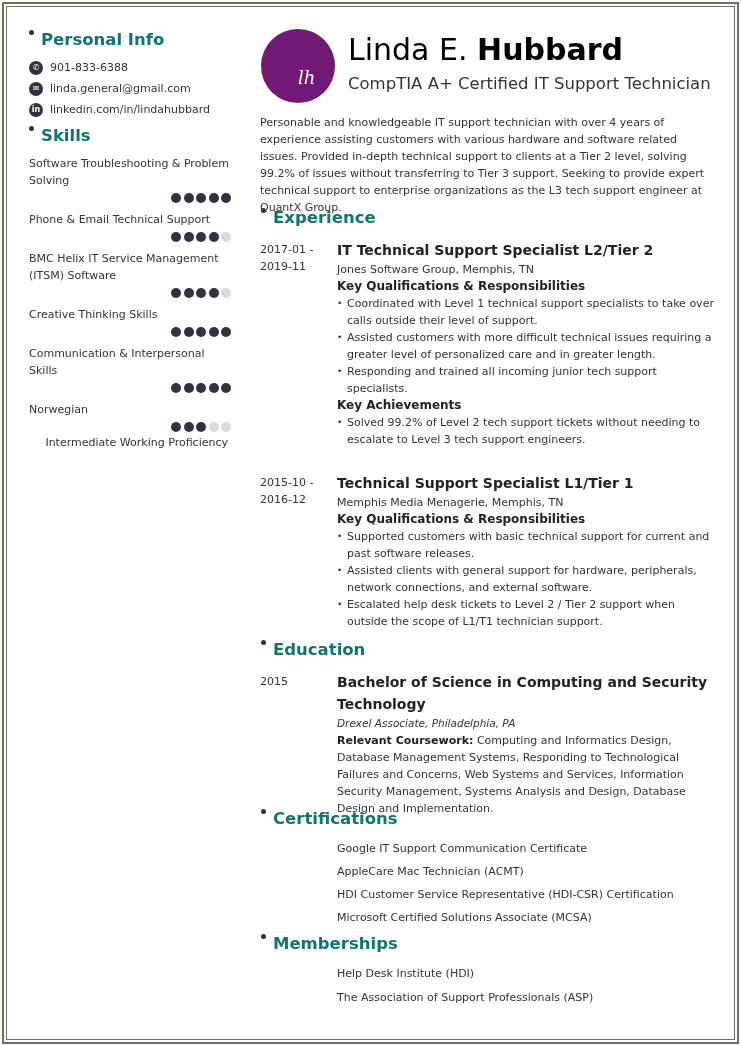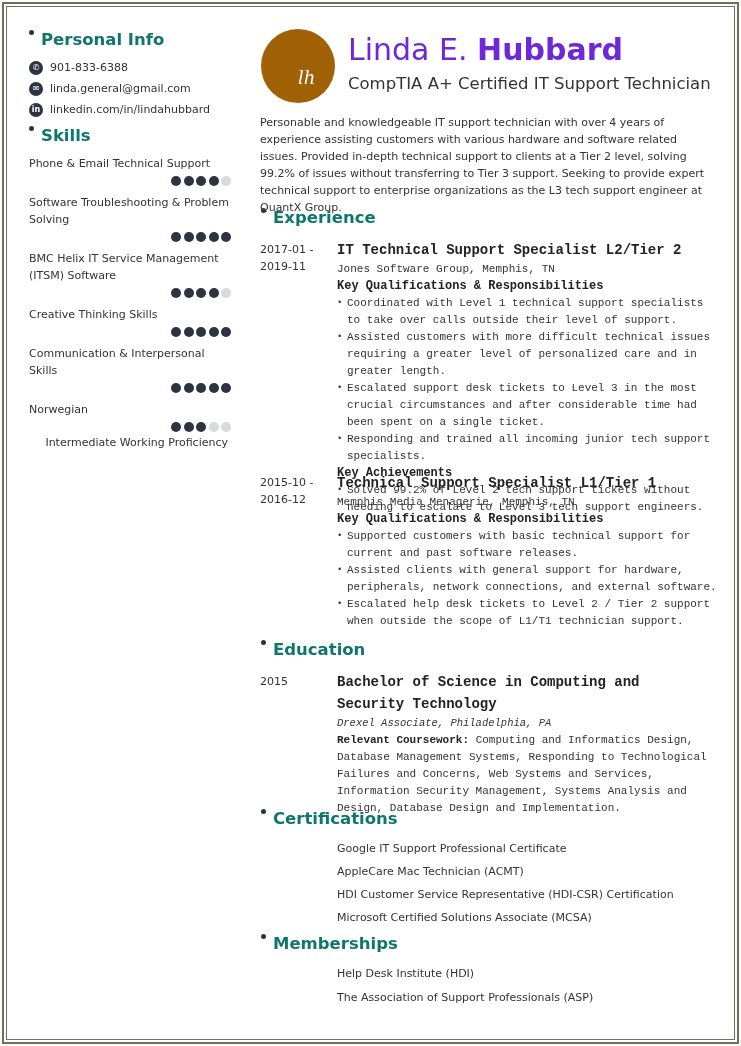--- a/index.html
+++ b/index.html
@@ -15,31 +15,31 @@
   .sec-title .dot { width: 5px; height: 5px; border-radius: 50%; background: #2d3340; margin-right: 7px; flex: none; }
   .contact { display: flex; align-items: center; font-size: 11px; color: #333; height: 21px; }
   .contact .ic { width: 14px; height: 14px; border-radius: 50%; background: #2d3340; margin-right: 7px; flex: none; display: flex; align-items: center; justify-content: center; color: #fff; font-size: 8px; font-weight: bold; }
   .skill-name { font-size: 11px; line-height: 17px; color: #333; }
   .dots { display: flex; justify-content: flex-end; gap: 2.5px; margin-top: 4px; margin-bottom: 8px; }
   .dots span { width: 10px; height: 10px; border-radius: 50%; background: #2d3340; display: block; }
   .dots span.off { background: #d9dadc; }
   .lang-level { font-size: 11px; text-align: right; color: #333; line-height: 17px; }
 
   
-  .avatar { position: absolute; left: 261px; top: 29px; width: 74px; height: 74px; border-radius: 50%; background: #a16207; color: #fff; }
+  .avatar { position: absolute; left: 261px; top: 29px; width: 74px; height: 74px; border-radius: 50%; background: #701a75; color: #fff; }
   .avatar span { position: absolute; left: 37px; top: 38px; font-family: "DejaVu Serif", serif; font-style: italic; font-size: 18px; }
-  .name { position: absolute; left: 348px; top: 32px; font-size: 30px; color: #6d28d9; white-space: nowrap; }
+  .name { position: absolute; left: 348px; top: 32px; font-size: 30px; color: #000000; white-space: nowrap; }
   .name b { font-weight: bold; }
   .subtitle { position: absolute; left: 348px; top: 74px; font-size: 16.5px; color: #333; white-space: nowrap; }
   .summary { position: absolute; left: 260px; top: 114px; width: 450px; font-size: 11px; line-height: 17px; color: #333; }
 
   .r-sec { position: absolute; left: 261px; }
   .entry { position: absolute; left: 260px; width: 460px; }
   .entry .date { position: absolute; left: 0; top: 0; width: 70px; font-size: 11px; line-height: 17px; color: #333; }
-  .entry .body { position: absolute; left: 77px; top: 0; width: 380px; font-family: Liberation Mono, monospace; }
+  .entry .body { position: absolute; left: 77px; top: 0; width: 380px; }
   .job-title { font-size: 14px; font-weight: bold; color: #222; line-height: 22px; }
   .company { font-size: 11px; line-height: 17px; color: #333; }
   .sub-h { font-size: 12px; line-height: 17px; font-weight: bold; color: #222; }
   ul.bullets { list-style: none; }
   ul.bullets li { font-size: 11px; line-height: 17px; color: #333; padding-left: 10px; position: relative; }
   ul.bullets li::before { content: "\2022"; position: absolute; left: 0; top: 0; font-size: 9px; }
   .italic { font-style: italic; font-size: 10.5px; line-height: 17px; color: #333; }
   .para { font-size: 11px; line-height: 17px; color: #333; }
   .list-item { position: absolute; left: 337px; font-size: 11px; color: #333; white-space: nowrap; }
 </style>
@@ -70,37 +70,37 @@
         <span>linkedin.com/in/lindahubbard</span>
       </div>
     </div>
 
     <div class="sec-title" style="margin-top:6px;height:24px;">
       <span class="dot"></span>
       <span>Skills</span>
     </div>
     <div id="skills-list" style="margin-top:5px;">
         <div>
+          <div class="skill-name">Software Troubleshooting &amp; Problem Solving</div>
+          <div class="dots">
+            <span></span>
+            <span></span>
+            <span></span>
+            <span></span>
+            <span></span>
+          </div>
+        </div>
+        <div>
           <div class="skill-name">Phone &amp; Email Technical Support</div>
           <div class="dots">
             <span></span>
             <span></span>
             <span></span>
             <span></span>
             <span class="off"></span>
-          </div>
-        </div>
-        <div>
-          <div class="skill-name">Software Troubleshooting &amp; Problem Solving</div>
-          <div class="dots">
-            <span></span>
-            <span></span>
-            <span></span>
-            <span></span>
-            <span></span>
           </div>
         </div>
         <div>
           <div class="skill-name">BMC Helix IT Service Management (ITSM) Software</div>
           <div class="dots">
             <span></span>
             <span></span>
             <span></span>
             <span></span>
             <span class="off"></span>
@@ -161,21 +161,20 @@
       <div>2017-01 -</div>
       <div>2019-11</div>
     </div>
     <div class="body">
       <div class="job-title" style="margin-top:-2px;">IT Technical Support Specialist L2/Tier 2</div>
       <div class="company">Jones Software Group, Memphis, TN</div>
       <div class="sub-h">Key Qualifications &amp; Responsibilities</div>
       <ul class="bullets">
         <li>Coordinated with Level 1 technical support specialists to take over calls outside their level of support.</li>
         <li>Assisted customers with more difficult technical issues requiring a greater level of personalized care and in greater length.</li>
-        <li>Escalated support desk tickets to Level 3 in the most crucial circumstances and after considerable time had been spent on a single ticket.</li>
         <li>Responding and trained all incoming junior tech support specialists.</li>
       </ul>
       <div class="sub-h">Key Achievements</div>
       <ul class="bullets">
         <li>Solved 99.2% of Level 2 tech support tickets without needing to escalate to Level 3 tech support engineers.</li>
       </ul>
     </div>
   </div>
 
   <div class="entry" style="top:474px;">
@@ -205,21 +204,21 @@
       <div class="job-title" style="line-height:22px;margin-top:-2px;">Bachelor of Science in Computing and Security Technology</div>
       <div class="italic">Drexel Associate, Philadelphia, PA</div>
       <div class="para"><b style="color:#222;margin-top:40px;">Relevant Coursework:</b><span> Computing and Informatics Design, Database Management Systems, Responding to Technological Failures and Concerns, Web Systems and Services, Information Security Management, Systems Analysis and Design, Database Design and Implementation.</span></div>
     </div>
   </div>
 
   <div class="r-sec sec-title" style="top:809px;height:24px;">
     <span class="dot"></span>
     <span>Certifications</span>
   </div>
-  <div class="list-item" style="top:842px;">Google IT Support Professional Certificate</div>
+  <div class="list-item" style="top:842px;">Google IT Support Communication Certificate</div>
   <div class="list-item" style="top:865px;">AppleCare Mac Technician (ACMT)</div>
   <div class="list-item" style="top:888px;">HDI Customer Service Representative (HDI-CSR) Certification</div>
   <div class="list-item" style="top:911px;">Microsoft Certified Solutions Associate (MCSA)</div>
 
   <div class="r-sec sec-title" style="top:934px;height:24px;">
     <span class="dot"></span>
     <span>Memberships</span>
   </div>
   <div class="list-item" style="top:967px;">Help Desk Institute (HDI)</div>
   <div class="list-item" style="top:991px;">The Association of Support Professionals (ASP)</div>

